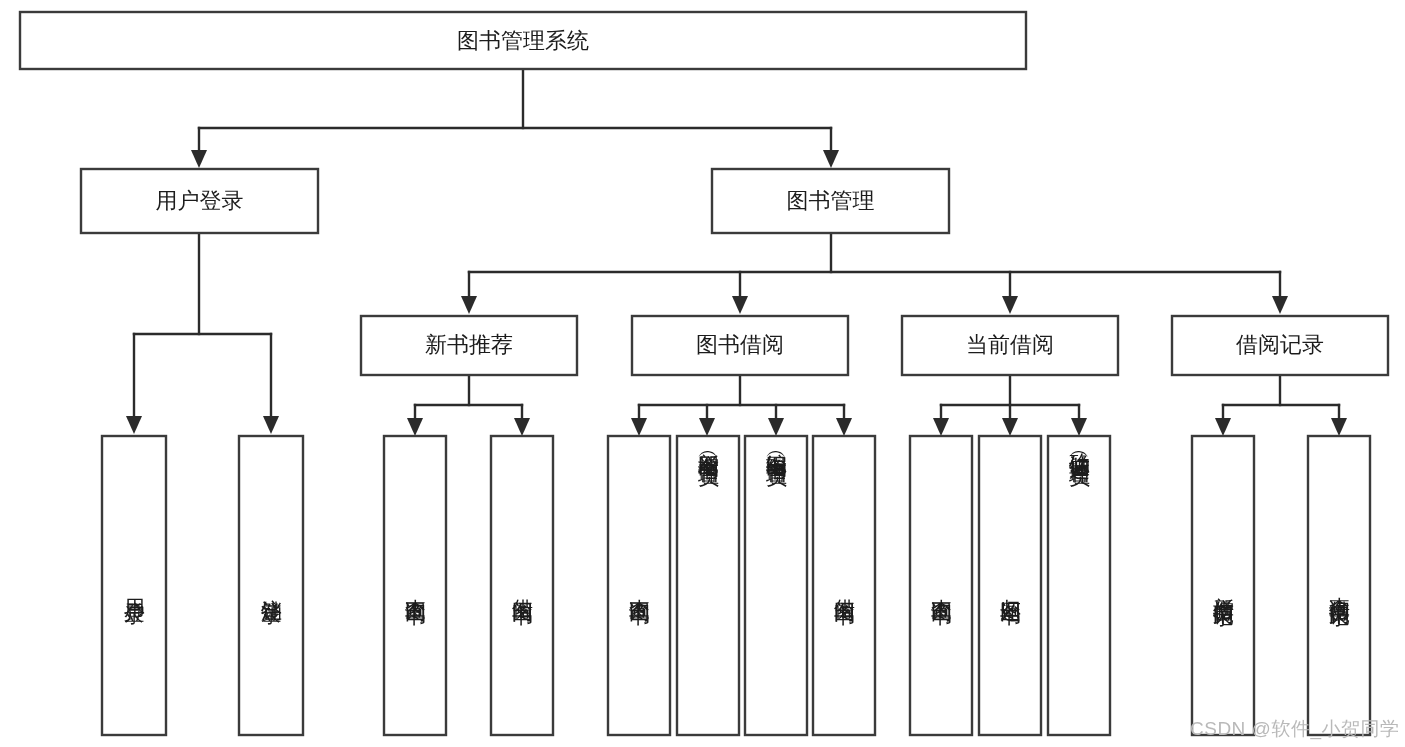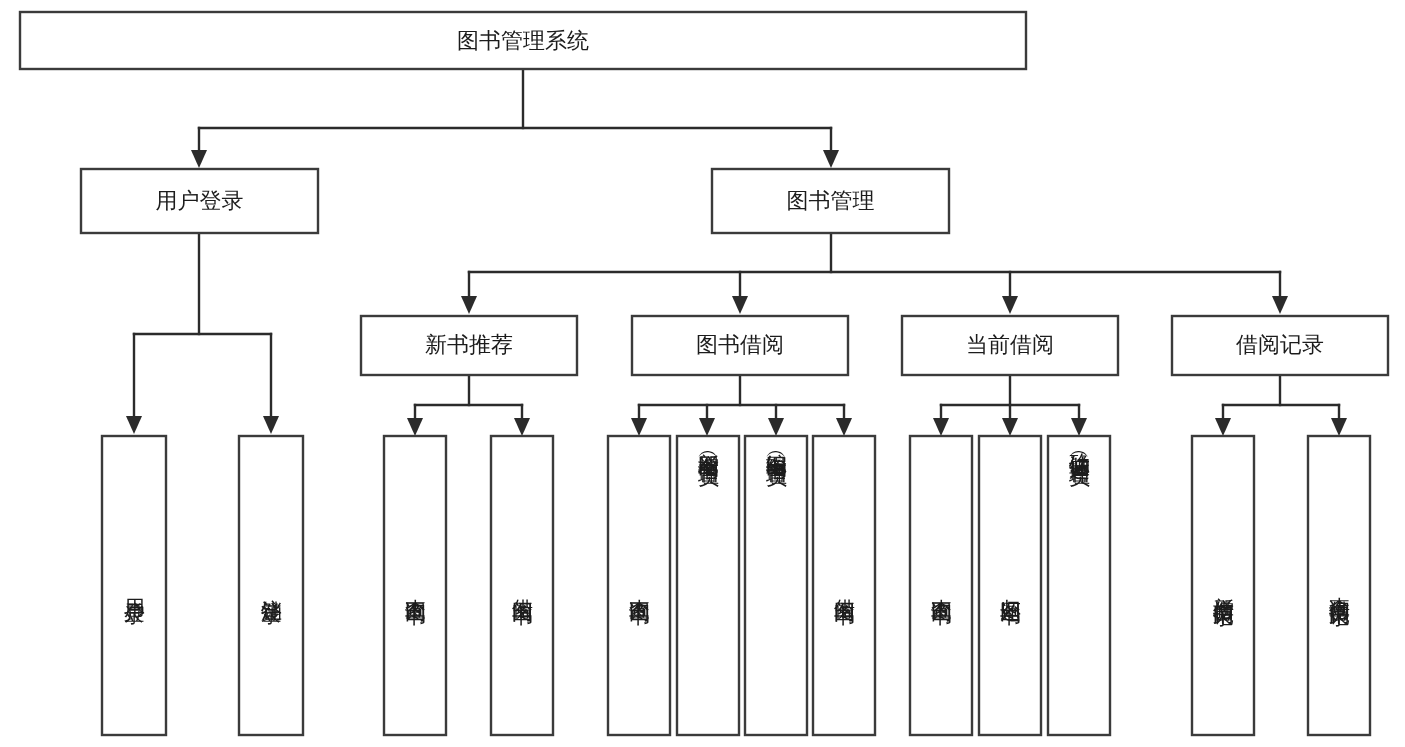--- a/index.html
+++ b/index.html
@@ -239,14 +239,15 @@
     <span class="node-label-v">确认归还（管理员）</span>
   </div>
 
   <div class="vlabel-wrap" style="left:1192px; top:436px; width:62px; height:299px;">
     <span class="node-label-v">新增借阅记录</span>
   </div>
   <div class="vlabel-wrap" style="left:1308px; top:436px; width:62px; height:299px;">
     <span class="node-label-v">查询借阅记录</span>
   </div>
 
+  <div class="watermark" style="left:1190px; top:716px;">CSDN @软件_小贺同学</div>
 
 </div>
 
 </body></html>

